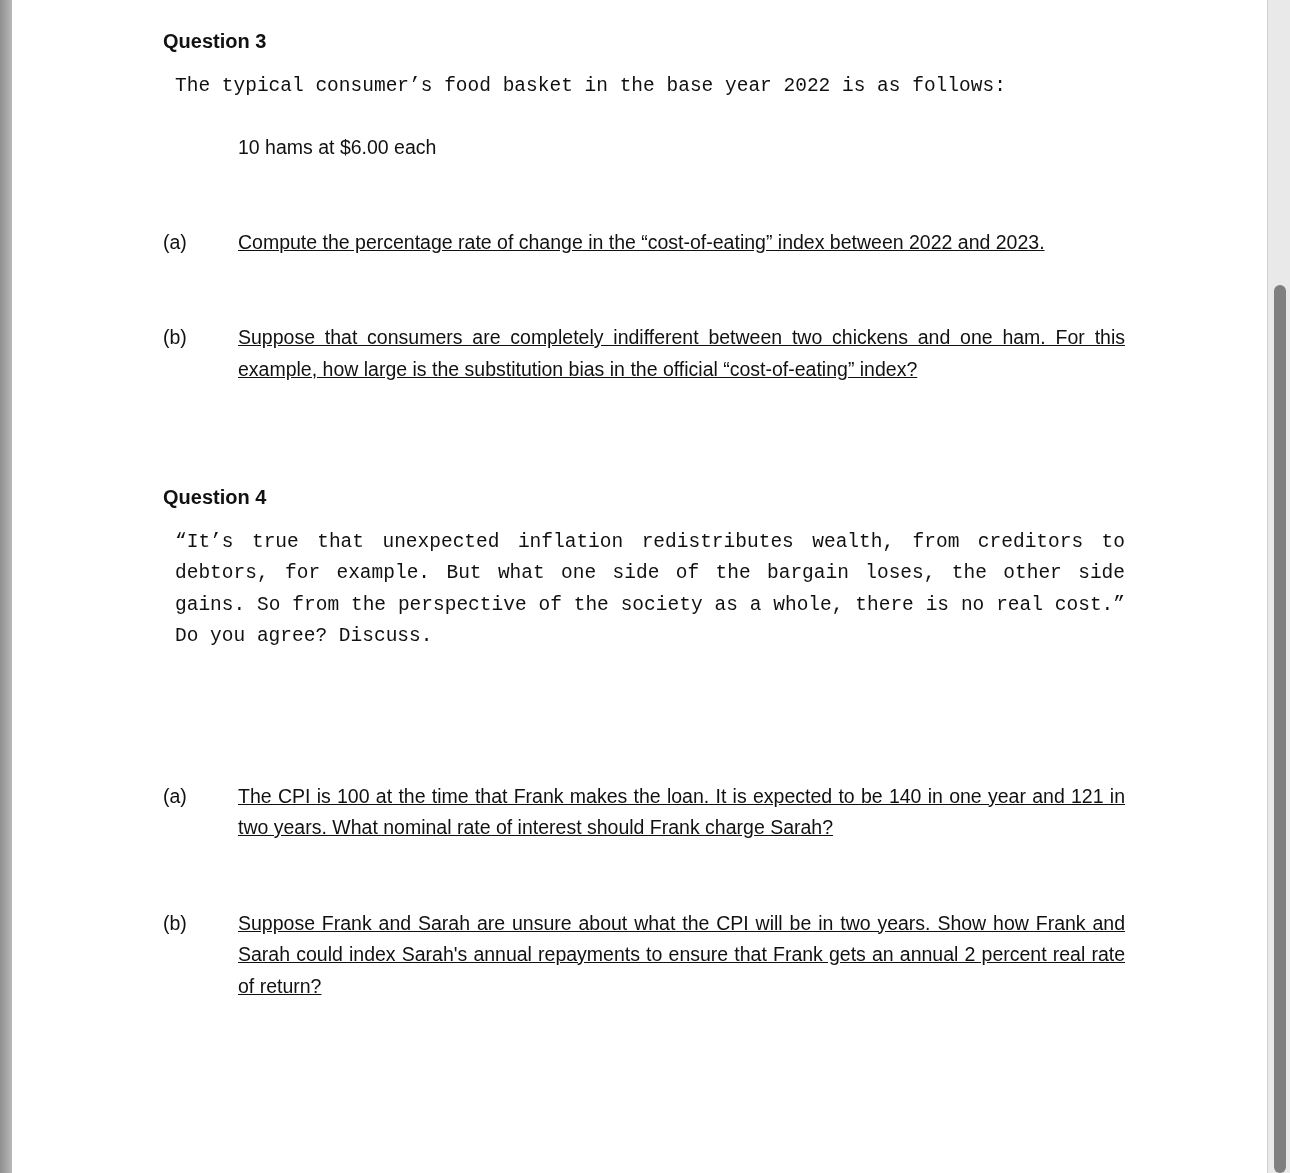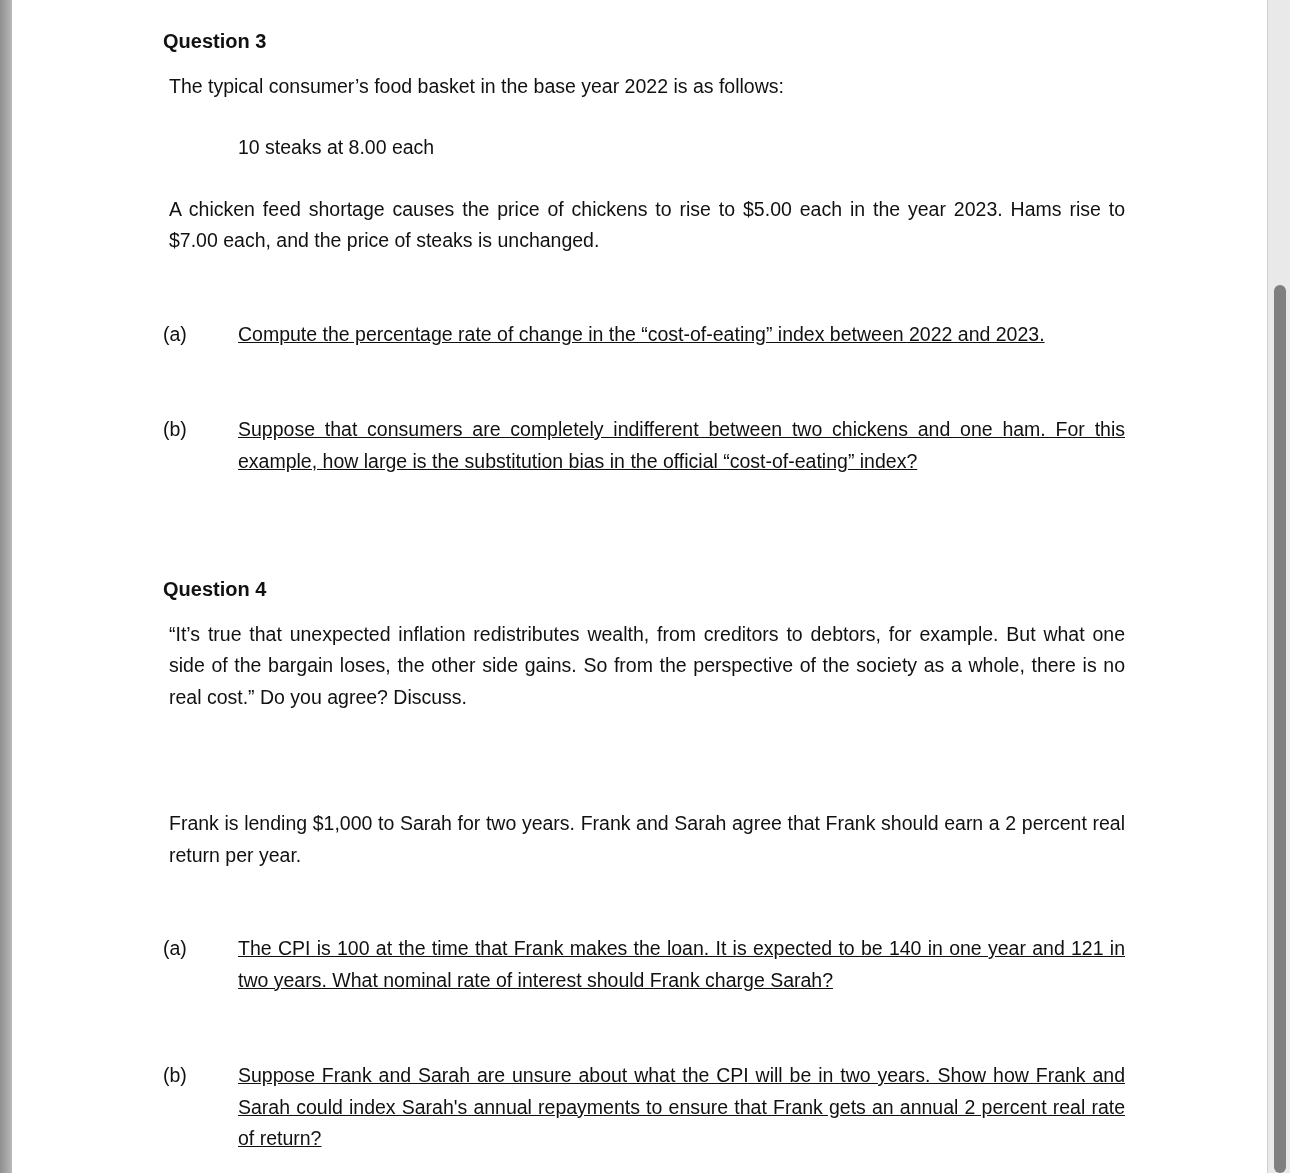--- a/index.html
+++ b/index.html
@@ -52,21 +52,22 @@
     font-size: 19.5px;
     line-height: 31.5px;
   }
   .heading {
     font-weight: 700;
     font-size: 20px;
     margin-top: 0;
     margin-bottom: 13px;
   }
   .para {
-    margin: 0 0 29px 6px;
+    margin: 0 0 29px 12px;
+    font-family: Liberation Mono, monospace;
   }
   .just {
     text-align: justify;
   }
   .basket {
     margin: 30px 0 30px 75px;
   }
   .sub-item {
     display: flex;
     margin: 0 0 31px 0;
@@ -91,24 +92,23 @@
   <div class="edge-left"></div>
 
   <div class="page">
     <div class="content">
 
       <div class="q3">
         <div class="heading">Question 3</div>
         <p class="para">The typical consumer’s food basket in the base year 2022 is as follows:</p>
 
         <div class="basket">
-          <div>10 steaks at 8.00 each</div>
+          <div>10 hams at $6.00 each</div>
         </div>
 
-        <p class="para just">A chicken feed shortage causes the price of chickens to rise to $5.00 each in the year 2023. Hams rise to $7.00 each, and the price of steaks is unchanged.</p>
 
         <div class="section-gap"></div>
 
         <div class="sub-item">
           <span class="sub-label">(a)</span>
           <span class="sub-text">Compute the percentage rate of change in the “cost-of-eating” index between 2022 and 2023.</span>
         </div>
 
         <div class="section-gap"></div>
 
@@ -123,21 +123,20 @@
 
       <div>
         <div class="heading">Question 4</div>
         <p class="para just">“It’s true that unexpected inflation redistributes wealth, from creditors to debtors, for example. But what one side of the bargain loses, the other side gains. So from the perspective of the society as a whole, there is no real cost.” Do you agree? Discuss.</p>
       </div>
 
       <div class="section-gap"></div>
       <div class="section-gap"></div>
 
       <div>
-        <p class="para just">Frank is lending $1,000 to Sarah for two years. Frank and Sarah agree that Frank should earn a 2 percent real return per year.</p>
 
         <div class="section-gap"></div>
 
         <div class="sub-item">
           <span class="sub-label">(a)</span>
           <span class="sub-text">The CPI is 100 at the time that Frank makes the loan. It is expected to be 140 in one year and 121 in two years. What nominal rate of interest should Frank charge Sarah?</span>
         </div>
 
         <div class="section-gap"></div>
 

